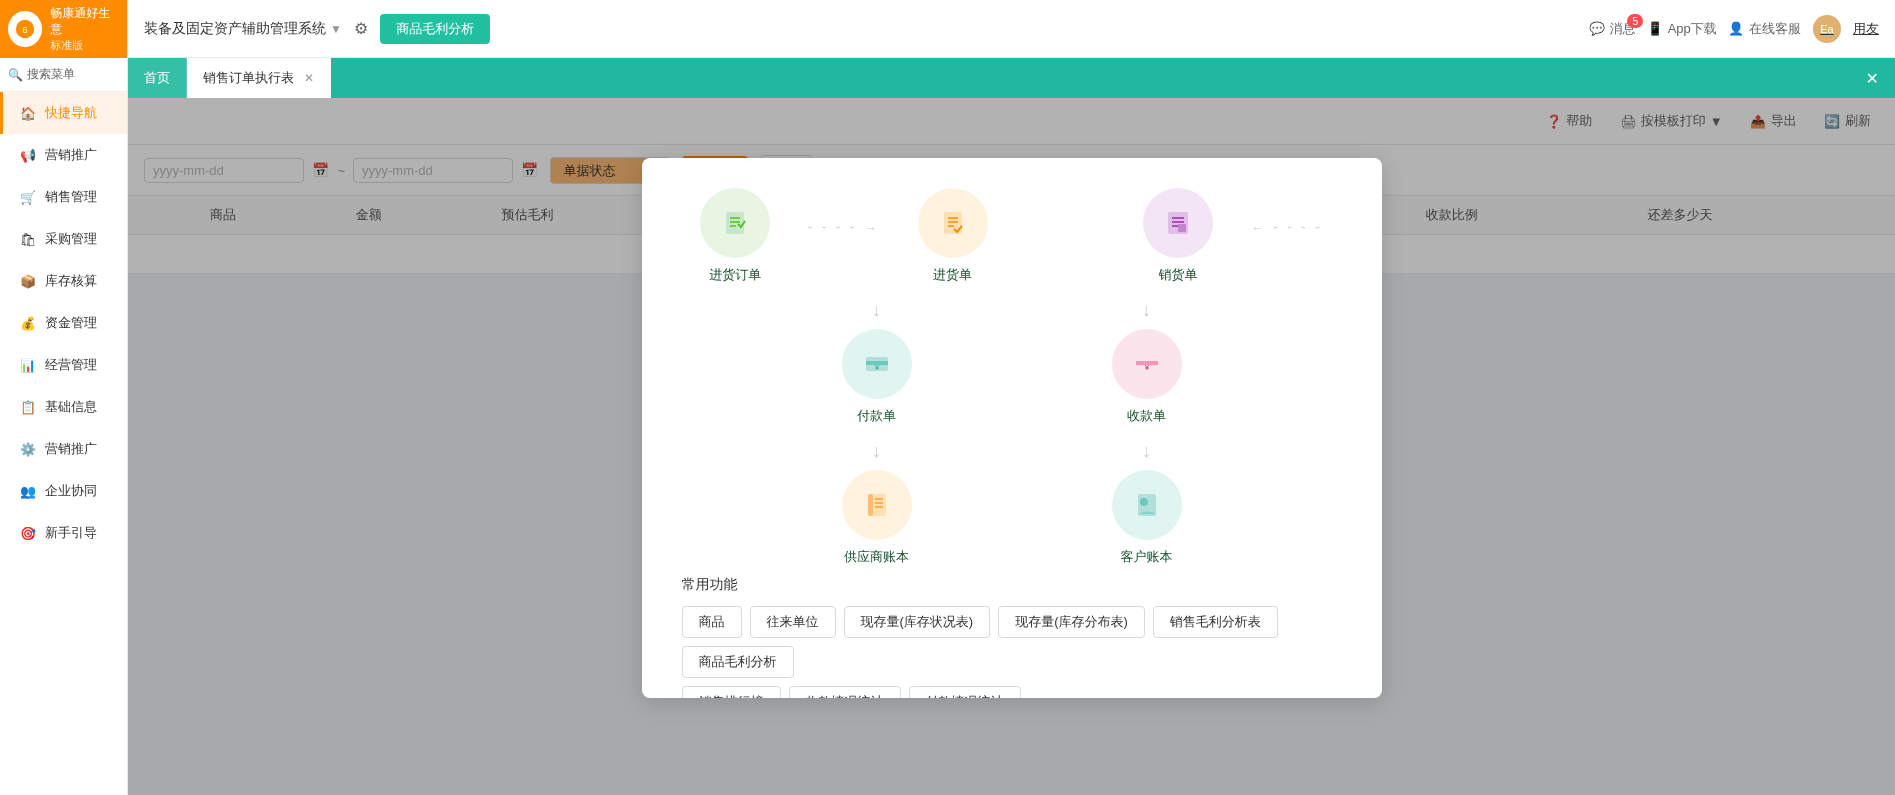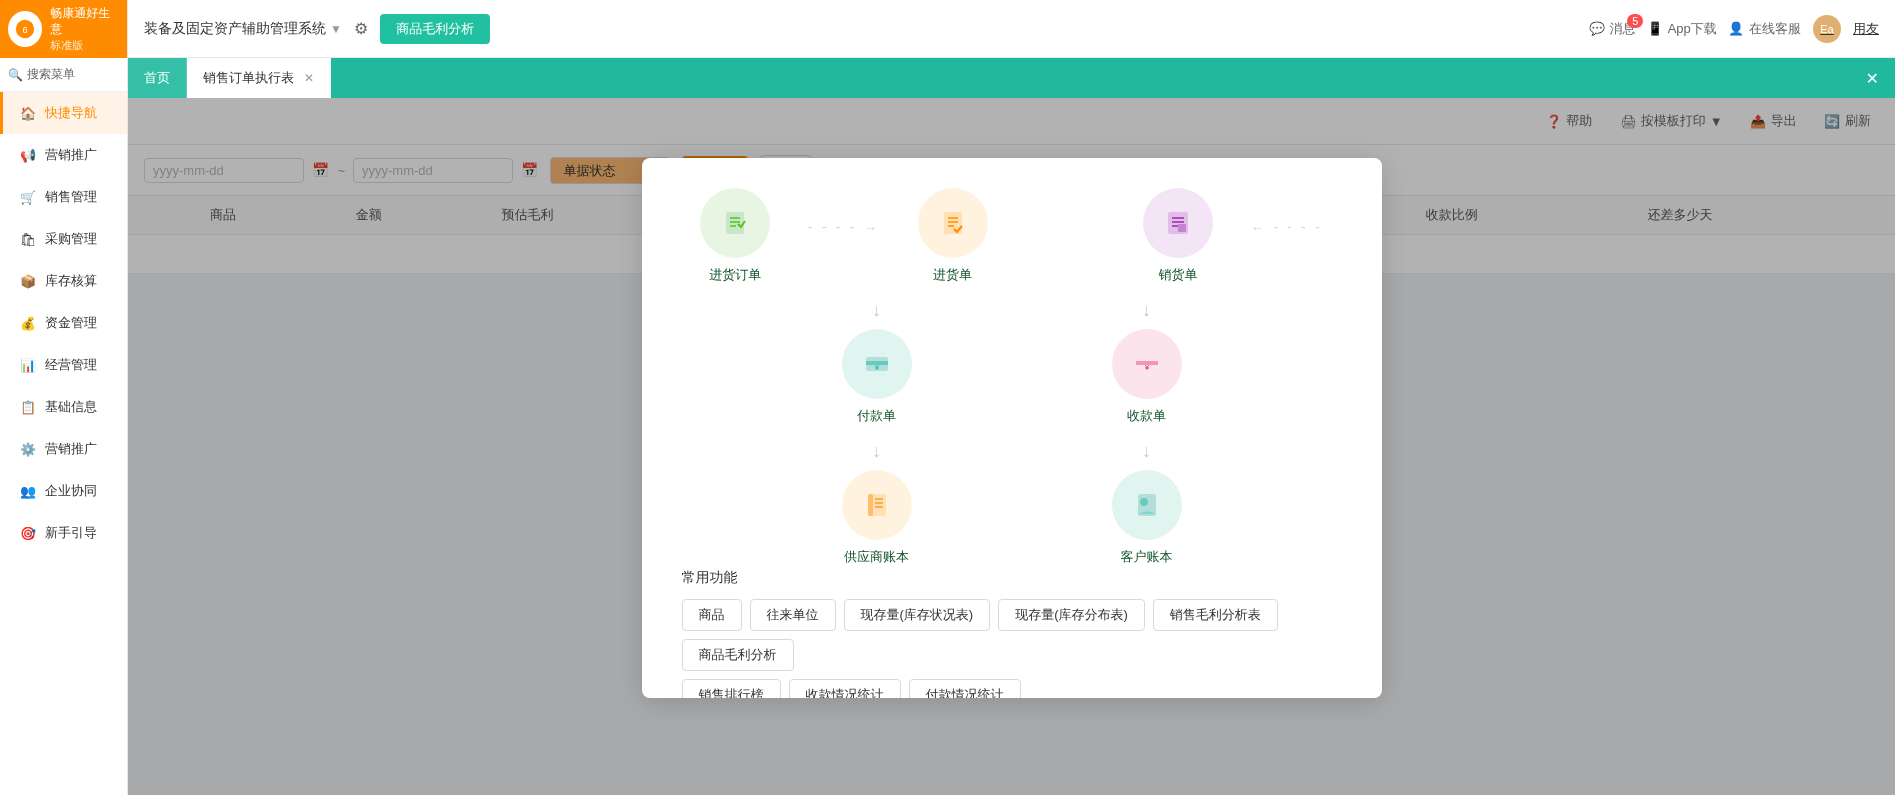--- a/index.html
+++ b/index.html
@@ -74,21 +74,21 @@
     .flow-node { display: flex; flex-direction: column; align-items: center; gap: 8px; }
     .flow-circle { width: 70px; height: 70px; border-radius: 50%; display: flex; align-items: center; justify-content: center; font-size: 28px; }
     .flow-circle.green { background: #e8f5e3; color: #52c41a; }
     .flow-circle.orange { background: #fff3e0; color: #ff8c00; }
     .flow-circle.purple { background: #f3e5f5; color: #9c27b0; }
     .flow-circle.teal { background: #e0f4f0; color: #20b89e; }
     .flow-circle.pink { background: #fce4ec; color: #e91e63; }
     .flow-label { font-size: 13px; color: #14532d; text-align: center; }
 
     
-    .common-func { margin-top: 3px; }
+    .common-func { margin-top: 10px; }
     .common-func-title { font-size: 14px; color: #333; margin-bottom: 12px; font-weight: 500; }
     .func-btns { display: flex; flex-wrap: wrap; gap: 8px; margin-bottom: 8px; }
     .func-btn { border: 1px solid #d9d9d9; background: white; color: #333; border-radius: 4px; padding: 6px 16px; cursor: pointer; font-size: 13px; }
   </style>
 </head>
 <body>
 
 <div class="app-container">
 
   <div class="sidebar">

